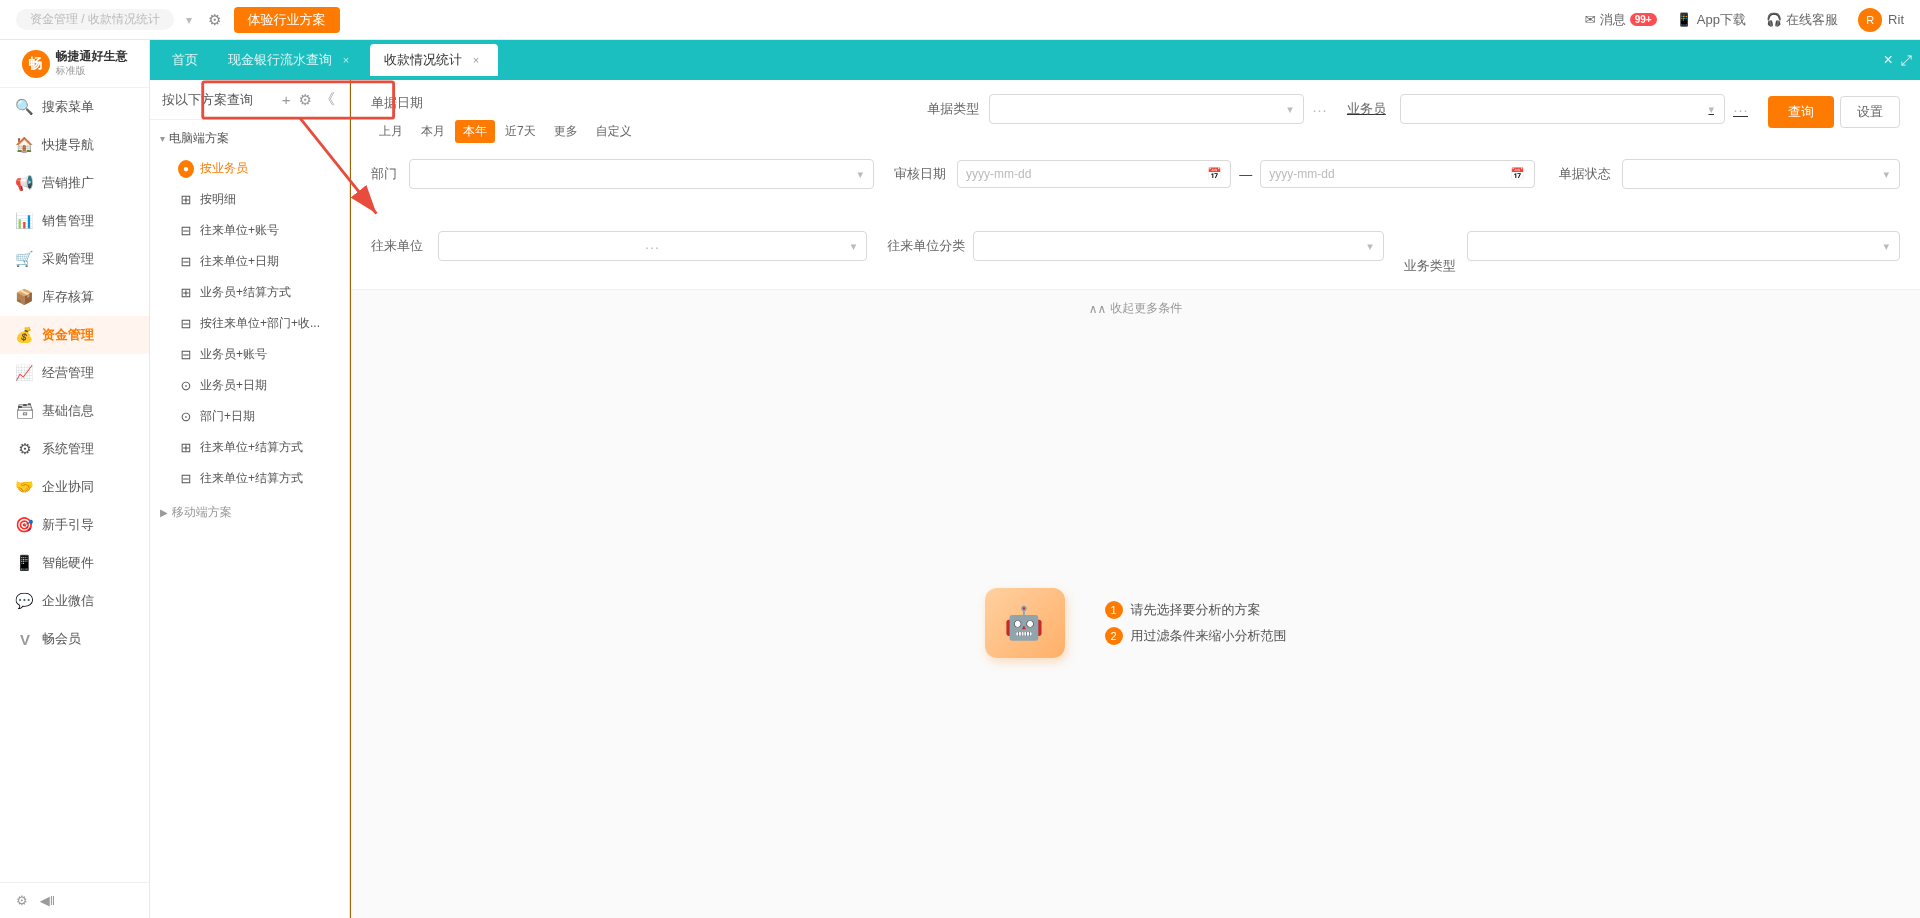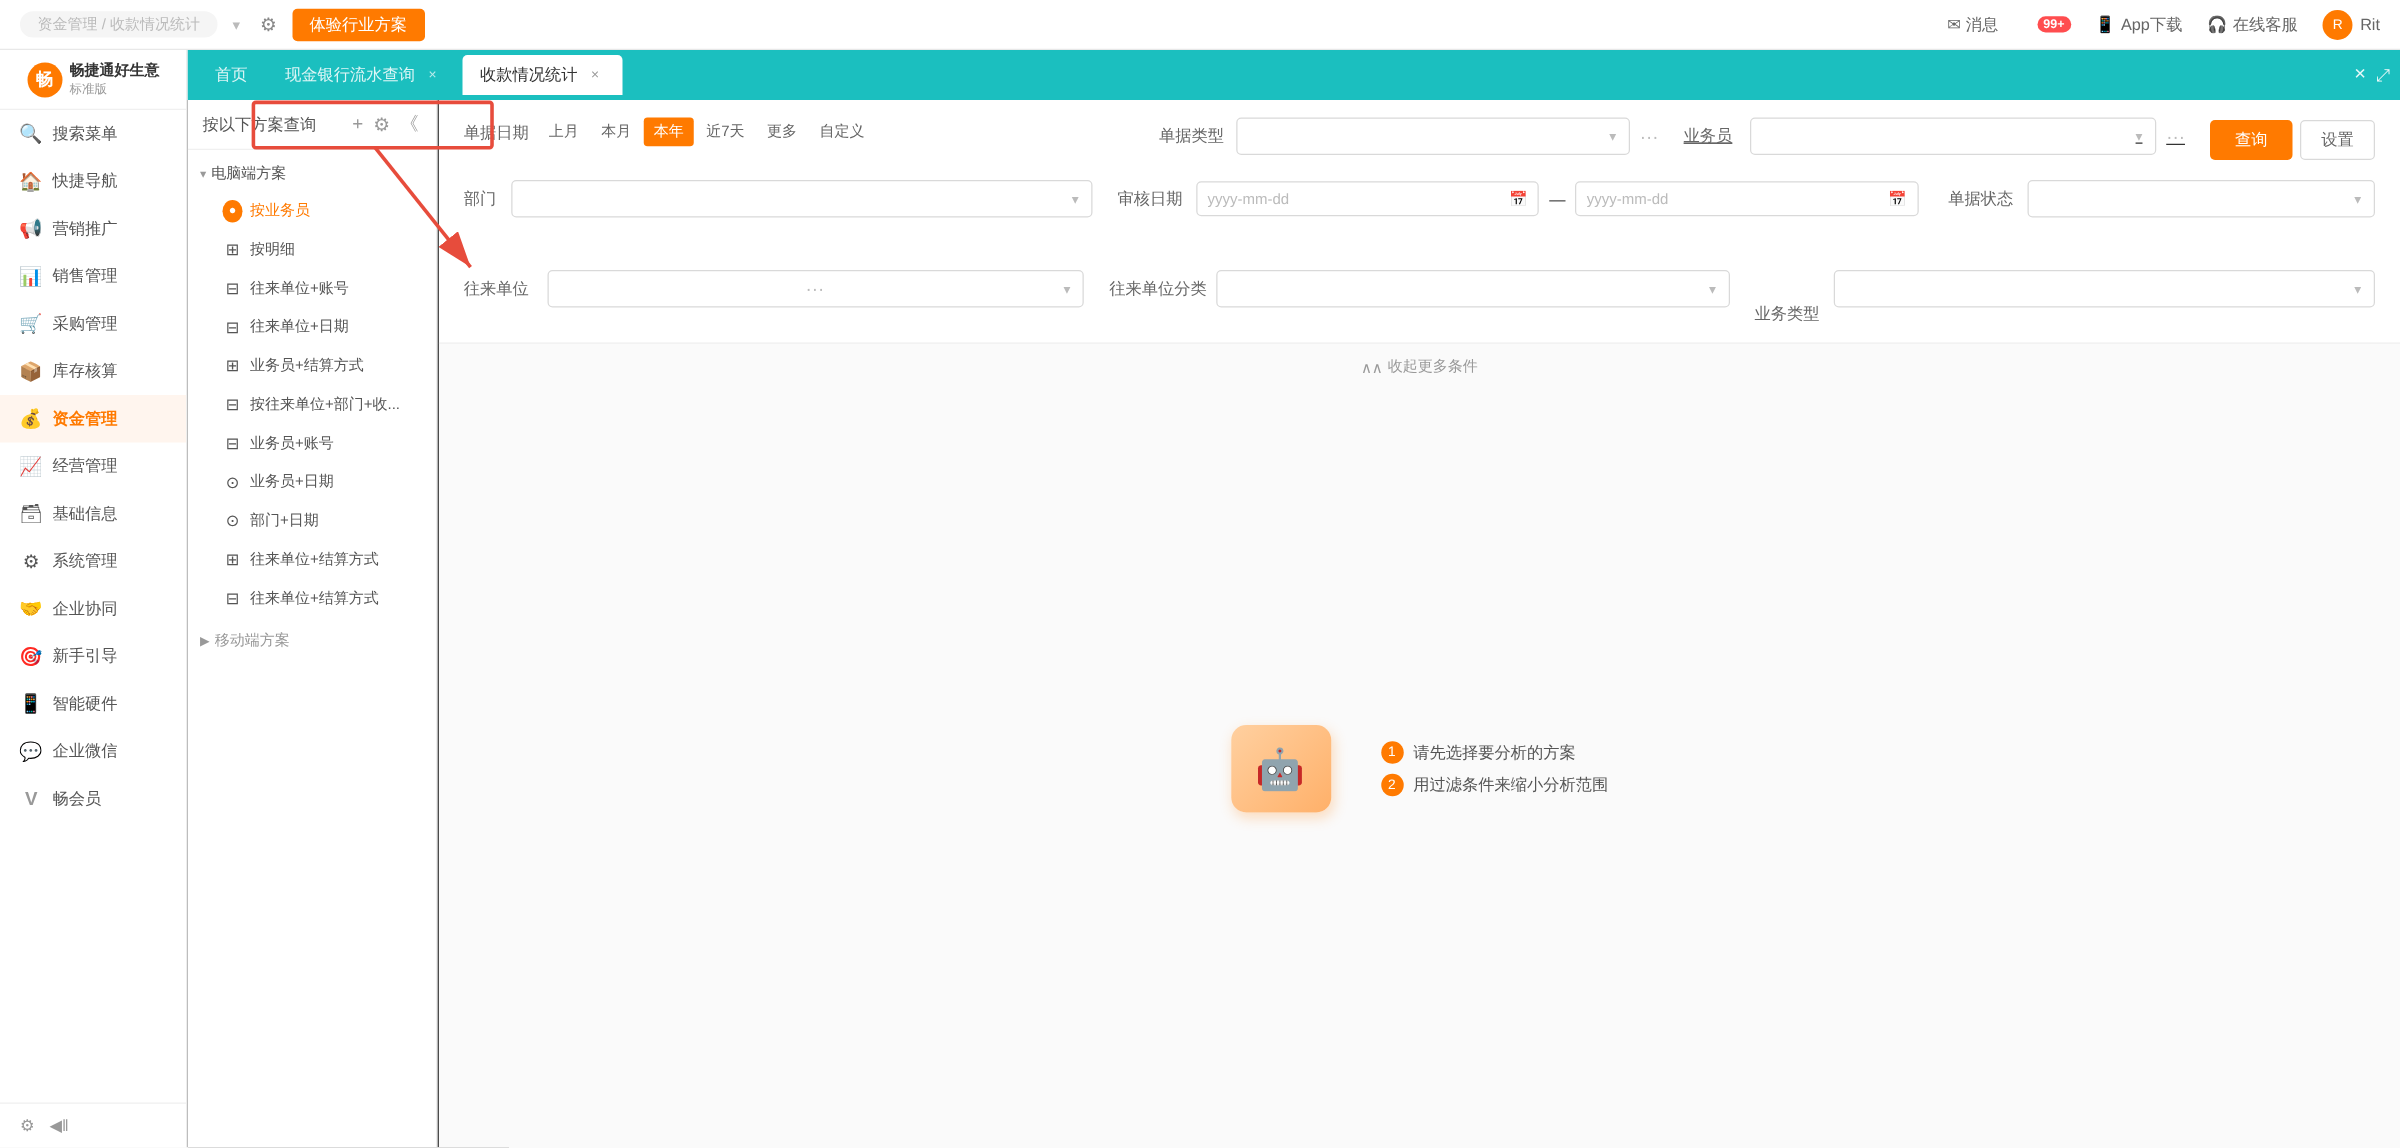--- a/index.html
+++ b/index.html
@@ -143,21 +143,21 @@
     }
     .page-header-right .action-btn {
       display: flex; align-items: center; gap: 4px; cursor: pointer;
     }
 
     
     .content-area {
       flex: 1;
       display: flex;
       overflow: hidden;
-      background: #000000;
+      background: #a16207;
       gap: 1px;
     }
 
     
     .scheme-panel {
       width: 200px;
       background: #fff;
       flex-shrink: 0;
       border-right: 1px solid #e8e8e8;
       display: flex;
@@ -346,21 +346,20 @@
     .header-right .msg-area {
       display: flex; align-items: center; gap: 4px; cursor: pointer;
     }
     .msg-badge {
       background: #ff4d4f;
       color: #fff;
       border-radius: 8px;
       padding: 1px 5px;
       font-size: 10px;
       font-weight: bold;
-      margin-left: 27px;
     }
 
     
     .overlay-container {
       position: relative;
     }
     svg.arrow-svg {
       position: absolute;
       pointer-events: none;
       z-index: 50;
@@ -588,21 +587,21 @@
         </div>
       </div>
 
       <div class="filter-panel">
 
         <div style="display:flex; align-items:flex-start; padding:14px 20px 0 20px; gap:16px; background:#fff; flex-wrap:wrap;">
 
           <div style="display:flex; gap:20px; width:100%; align-items:flex-start;">
 
             <div style="display:flex; flex-direction:column; gap:4px; flex:2;">
-              <div style="display:flex; align-items:center; gap:8px;">
+              <div style="display:flex; align-items:flex-start; gap:8px;flex-direction:column;">
                 <span style="font-size:13px;color:#666;white-space:nowrap;">单据日期</span>
                 <div style="display:flex; gap:2px; align-items:center;">
                   <span class="date-tab">上月</span>
                   <span class="date-tab">本月</span>
                   <span class="date-tab active">本年</span>
                   <span class="date-tab">近7天</span>
                   <span class="date-tab">更多</span>
                   <span class="date-tab">自定义</span>
                 </div>
               </div>

